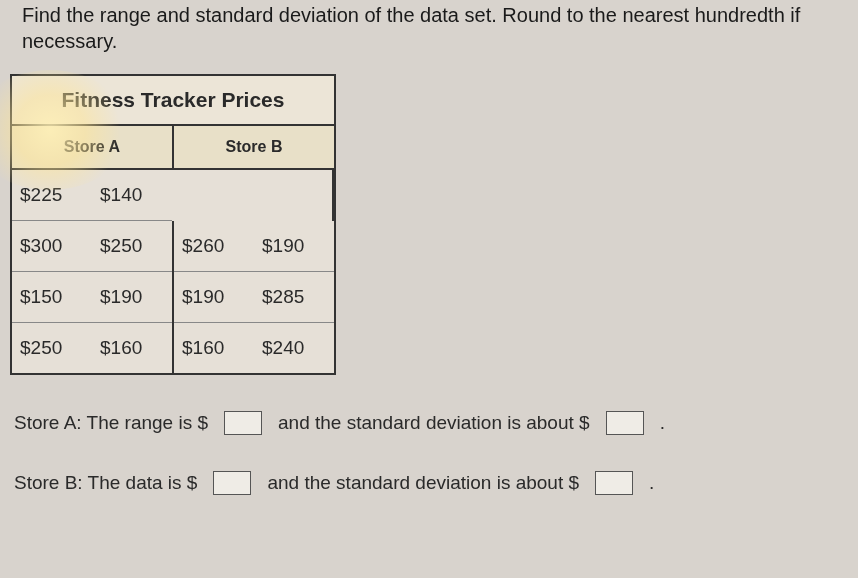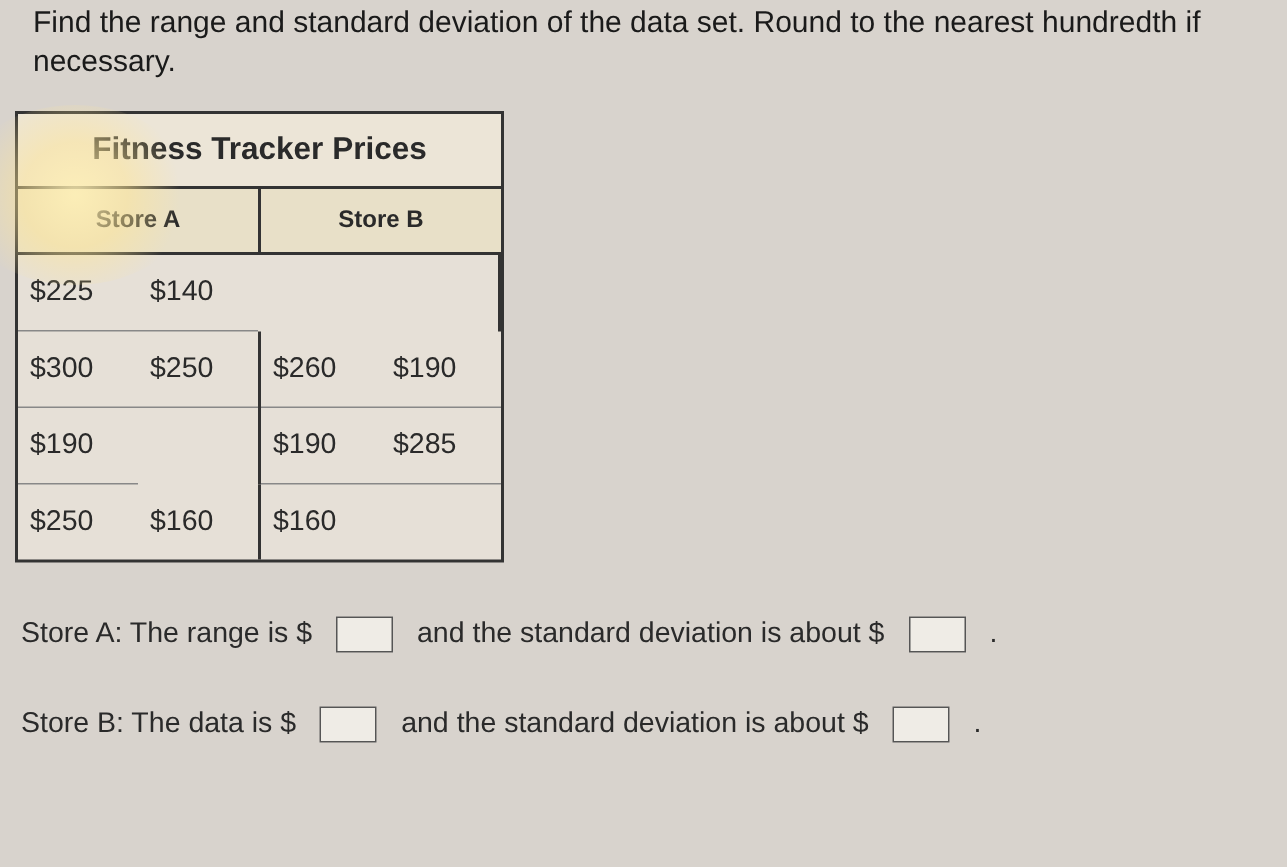--- a/index.html
+++ b/index.html
@@ -132,35 +132,37 @@
       <div class="data-cell">$250</div>
     </div>
     <div class="data-half">
       <div class="data-cell">$260</div>
       <div class="data-cell">$190</div>
     </div>
   </div>
 
   <div class="data-row">
     <div class="data-half">
+      <div class="data-cell">$150</div>
       <div class="data-cell">$190</div>
     </div>
     <div class="data-half">
       <div class="data-cell">$190</div>
       <div class="data-cell">$285</div>
     </div>
   </div>
 
   <div class="data-row">
     <div class="data-half">
       <div class="data-cell">$250</div>
       <div class="data-cell">$160</div>
     </div>
     <div class="data-half">
       <div class="data-cell">$160</div>
+      <div class="data-cell">$240</div>
     </div>
   </div>
 </div>
 
 <div class="answers">
   <div class="answer-line">
     <span>Store A: The range is $</span>
     <span class="input-box"></span>
     <span> and the standard deviation is about $</span>
     <span class="input-box"></span>

